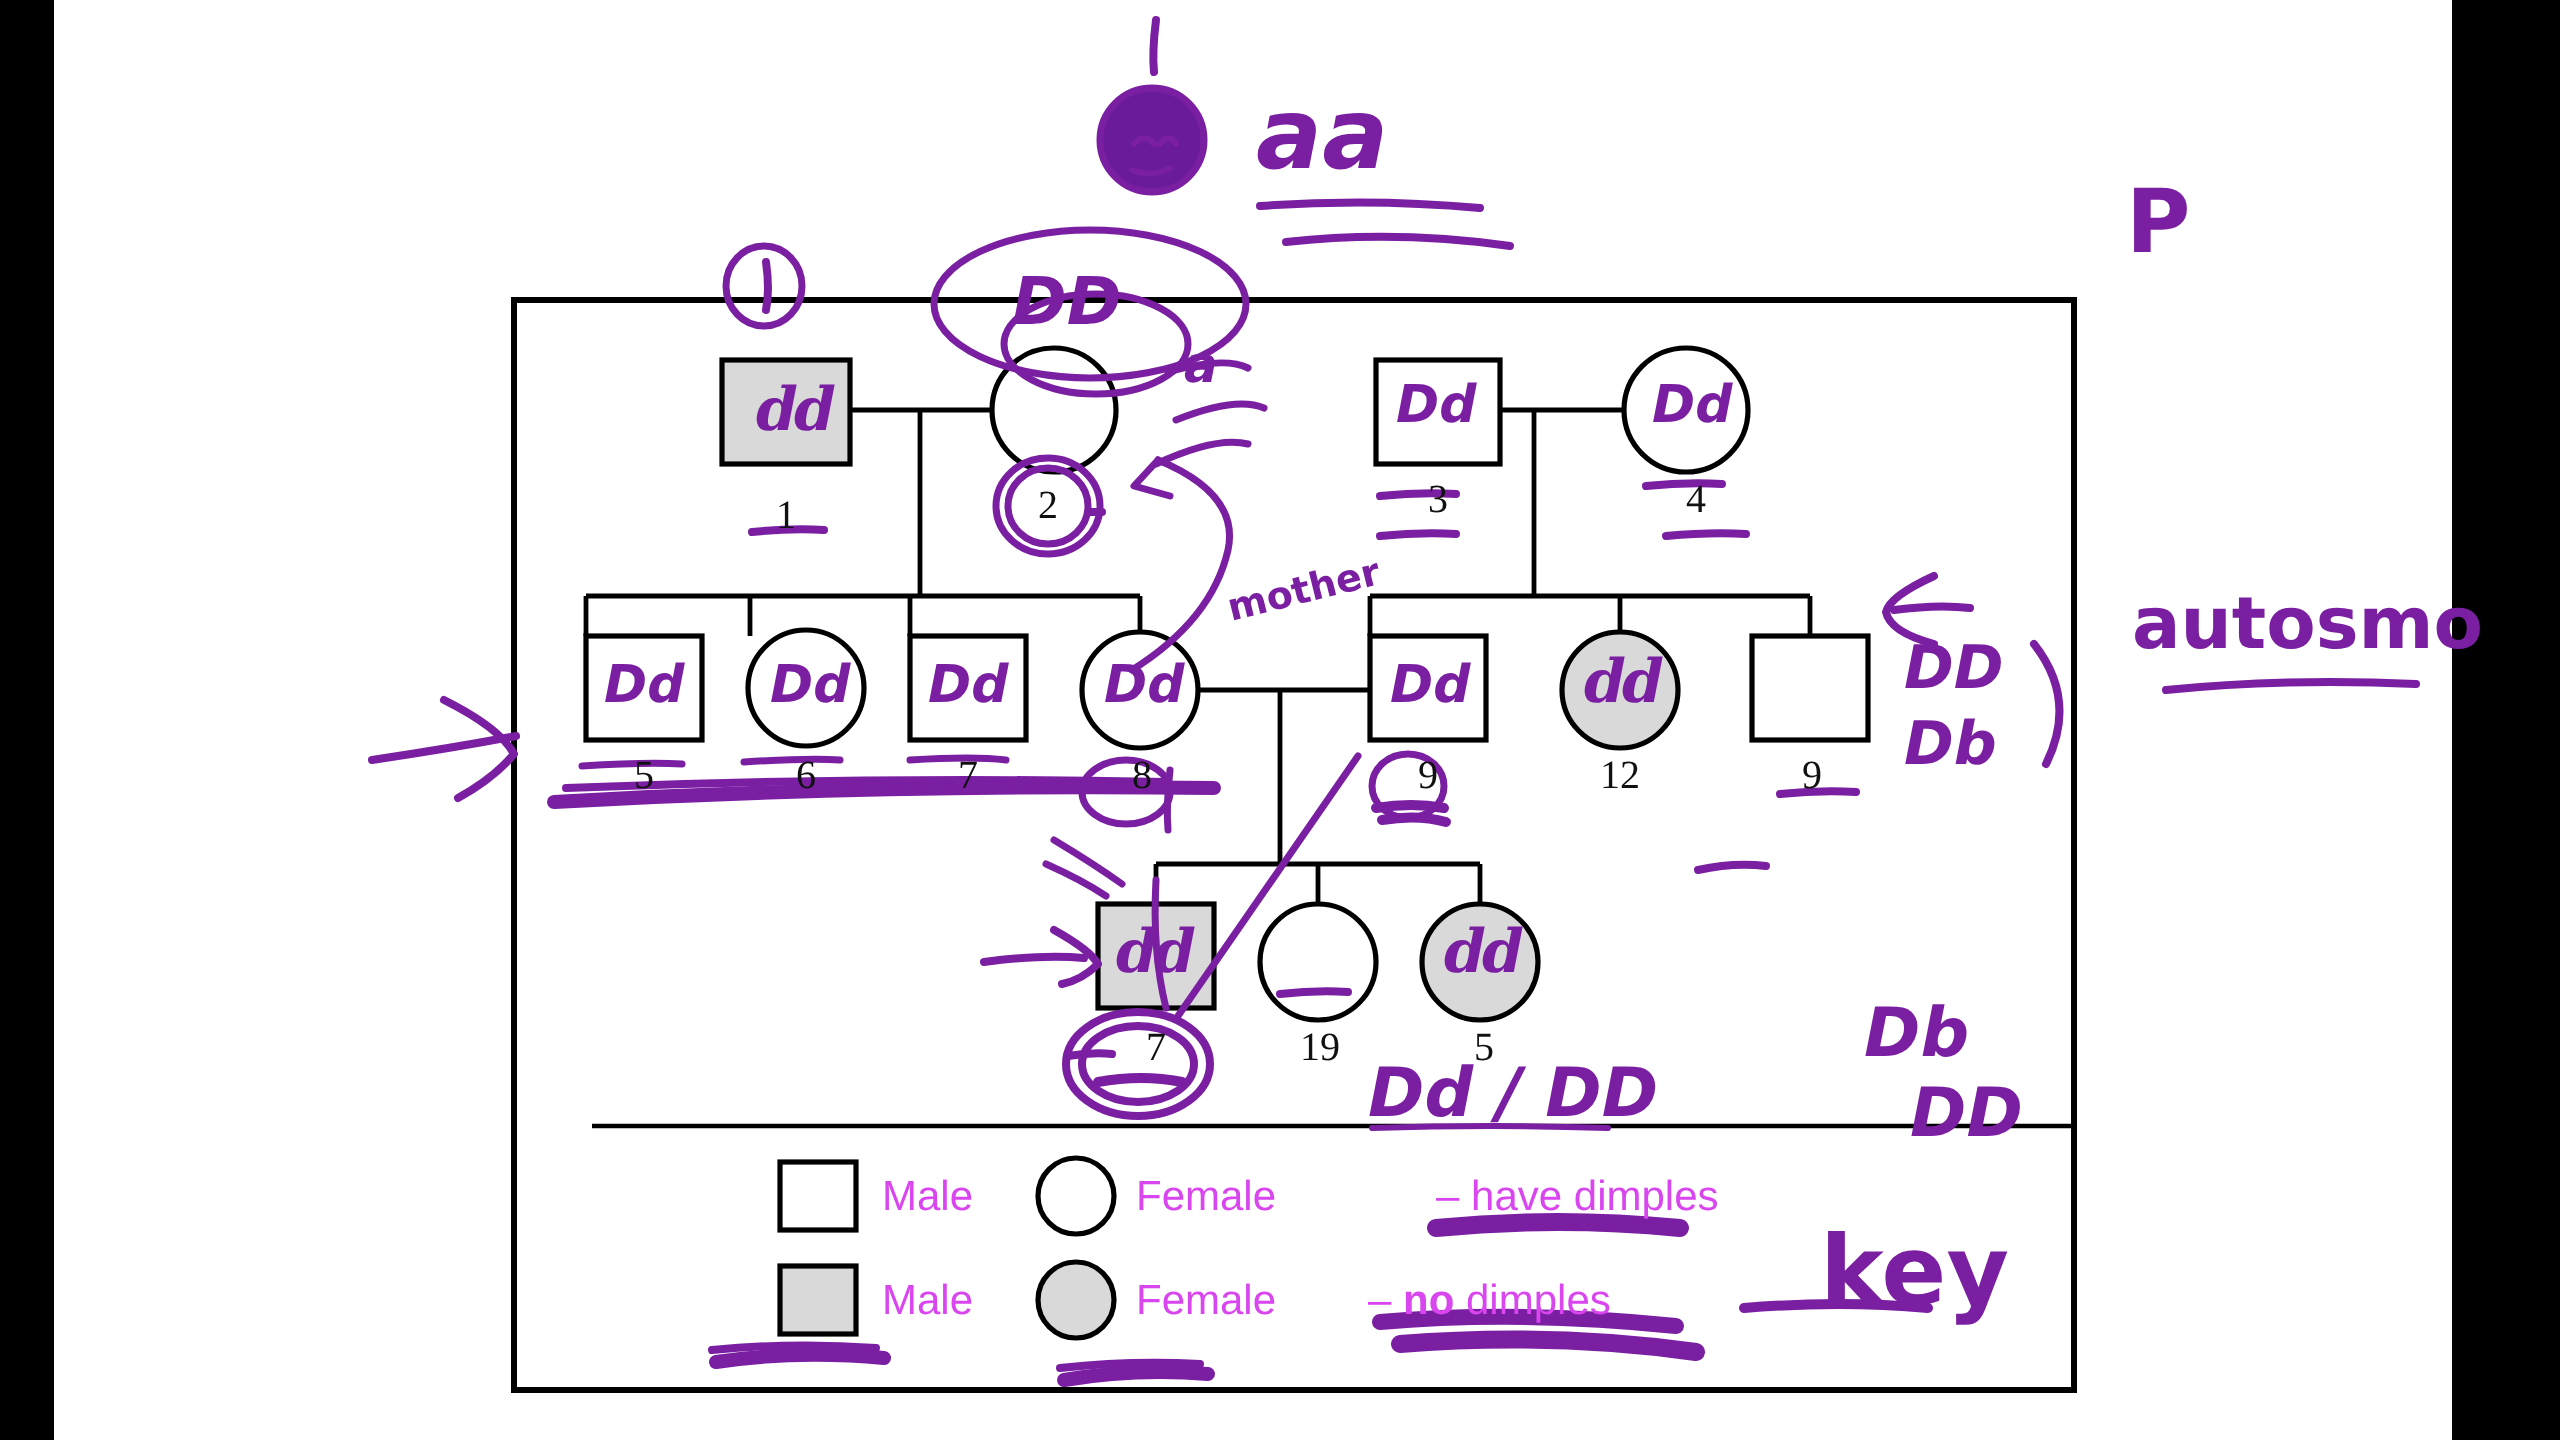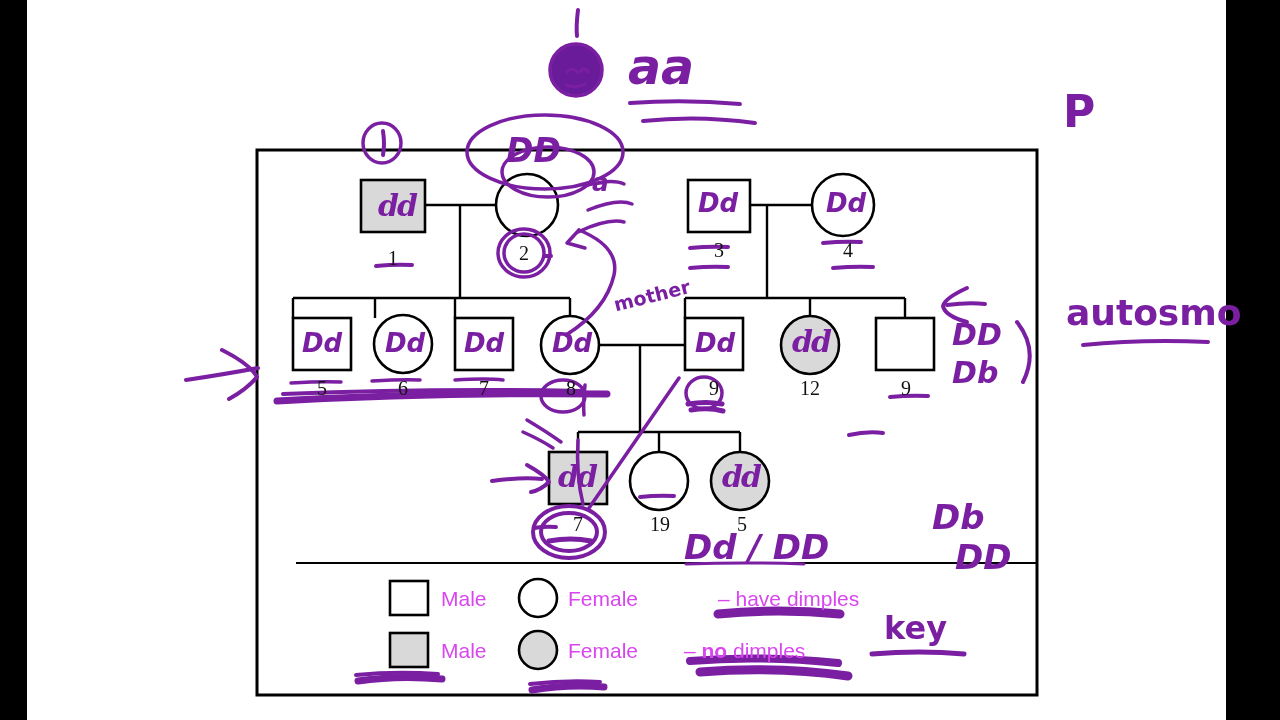--- a/index.html
+++ b/index.html
@@ -319,21 +319,21 @@
   <div class="hand" style="left:1066px; top:295px; font-size:36px;">autosmo</div>
 
   <div class="hand" style="left:952px; top:320px; font-size:30px; font-style:italic;">DD</div>
   <div class="hand" style="left:952px; top:358px; font-size:30px; font-style:italic;">Db</div>
 
   <div class="hand" style="left:932px; top:500px; font-size:34px; font-style:italic;">Db</div>
   <div class="hand" style="left:955px; top:540px; font-size:34px; font-style:italic;">DD</div>
 
   <div class="hand" style="left:684px; top:530px; font-size:34px; font-style:italic;">Dd / DD</div>
 
-  <div class="hand" style="left:884px; top:612px; font-size:32px;">key</div>
+  <div class="hand" style="left:910px; top:612px; font-size:48px;">key</div>
 
   <div class="legend-text" style="left:441px; top:588px;">Male</div>
   <div class="legend-text" style="left:568px; top:588px;">Female</div>
   <div class="legend-text" style="left:684px; top:588px;margin-left:34px;">
     <span>– have </span><b></b><span>dimples</span>
   </div>
 
   <div class="legend-text" style="left:441px; top:640px;">Male</div>
   <div class="legend-text" style="left:568px; top:640px;">Female</div>
   <div class="legend-text" style="left:684px; top:640px;">

